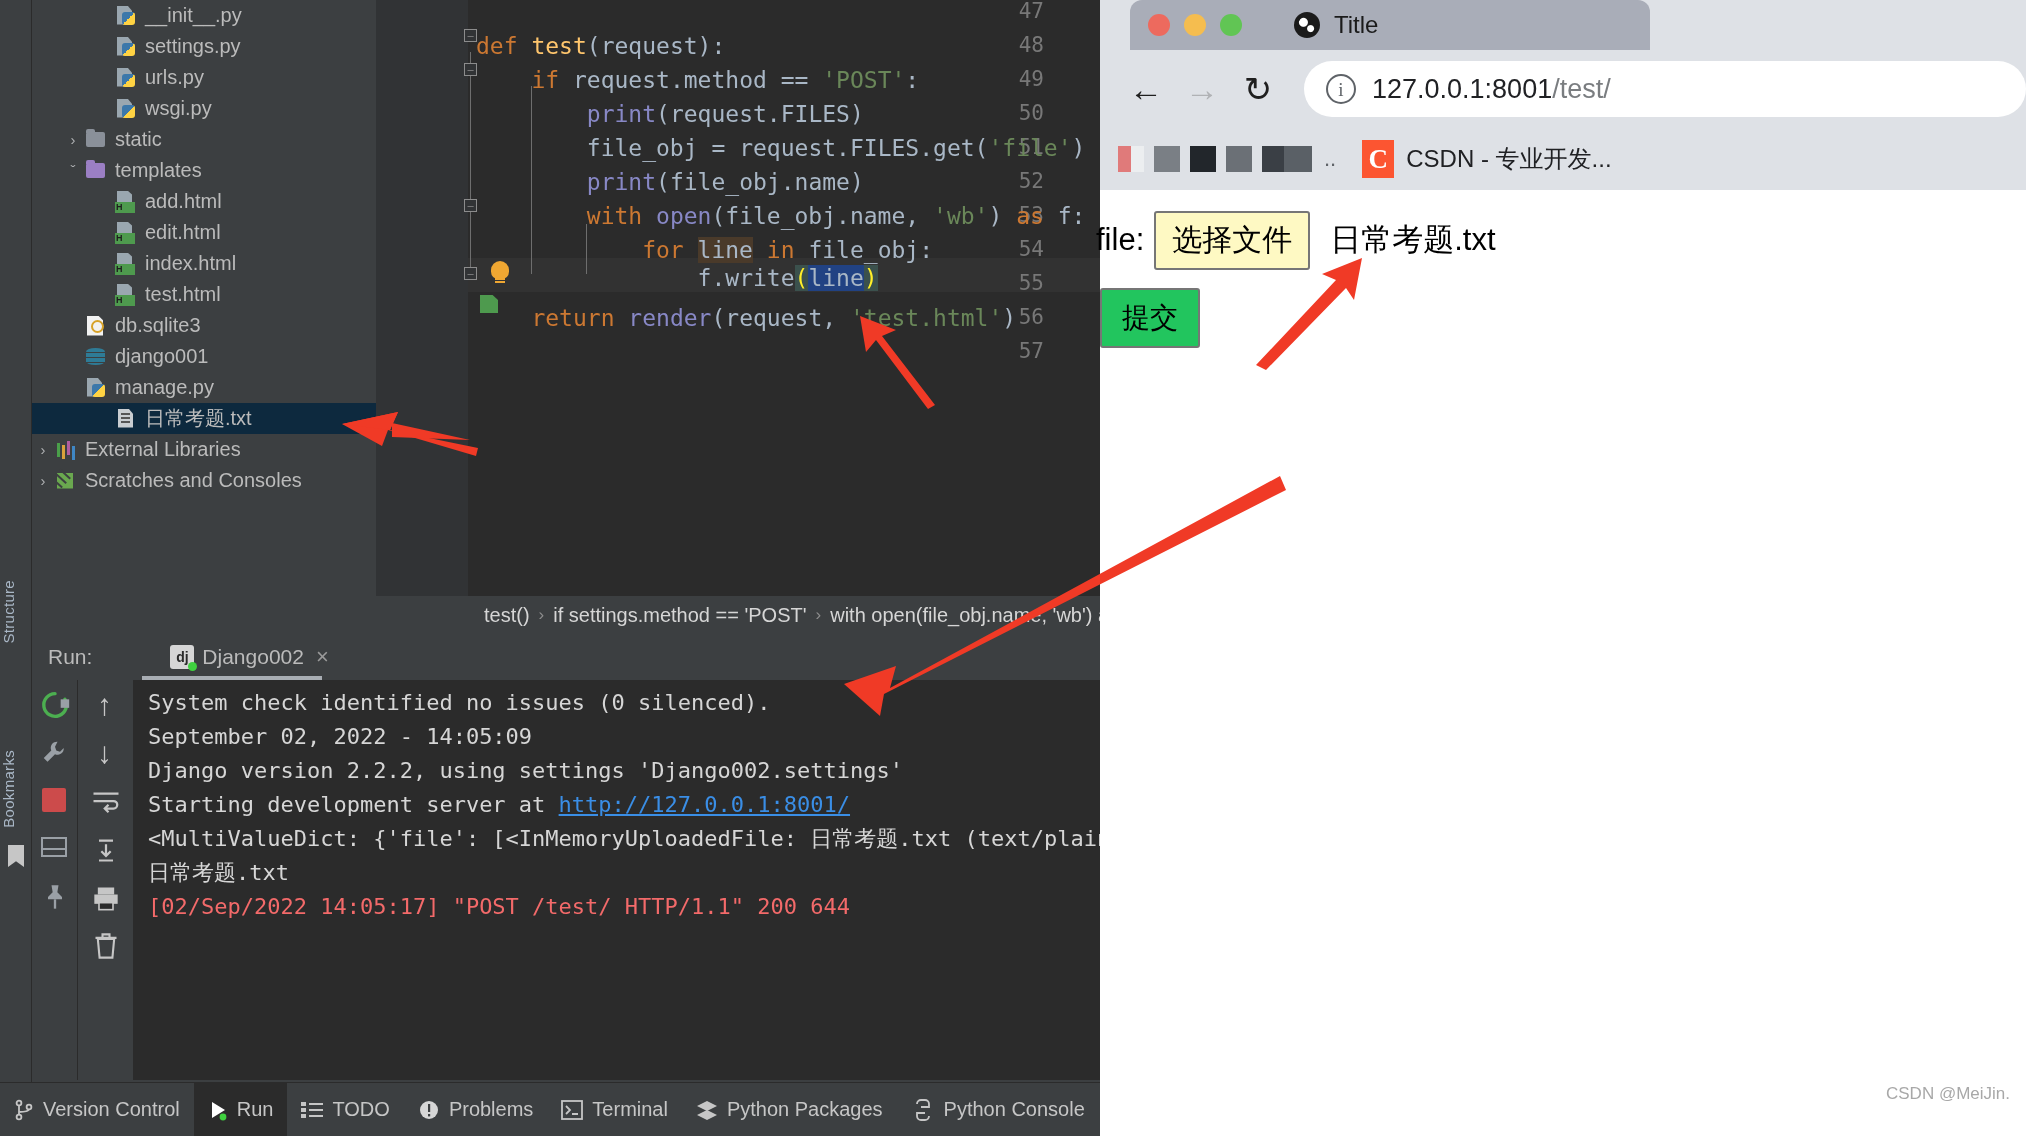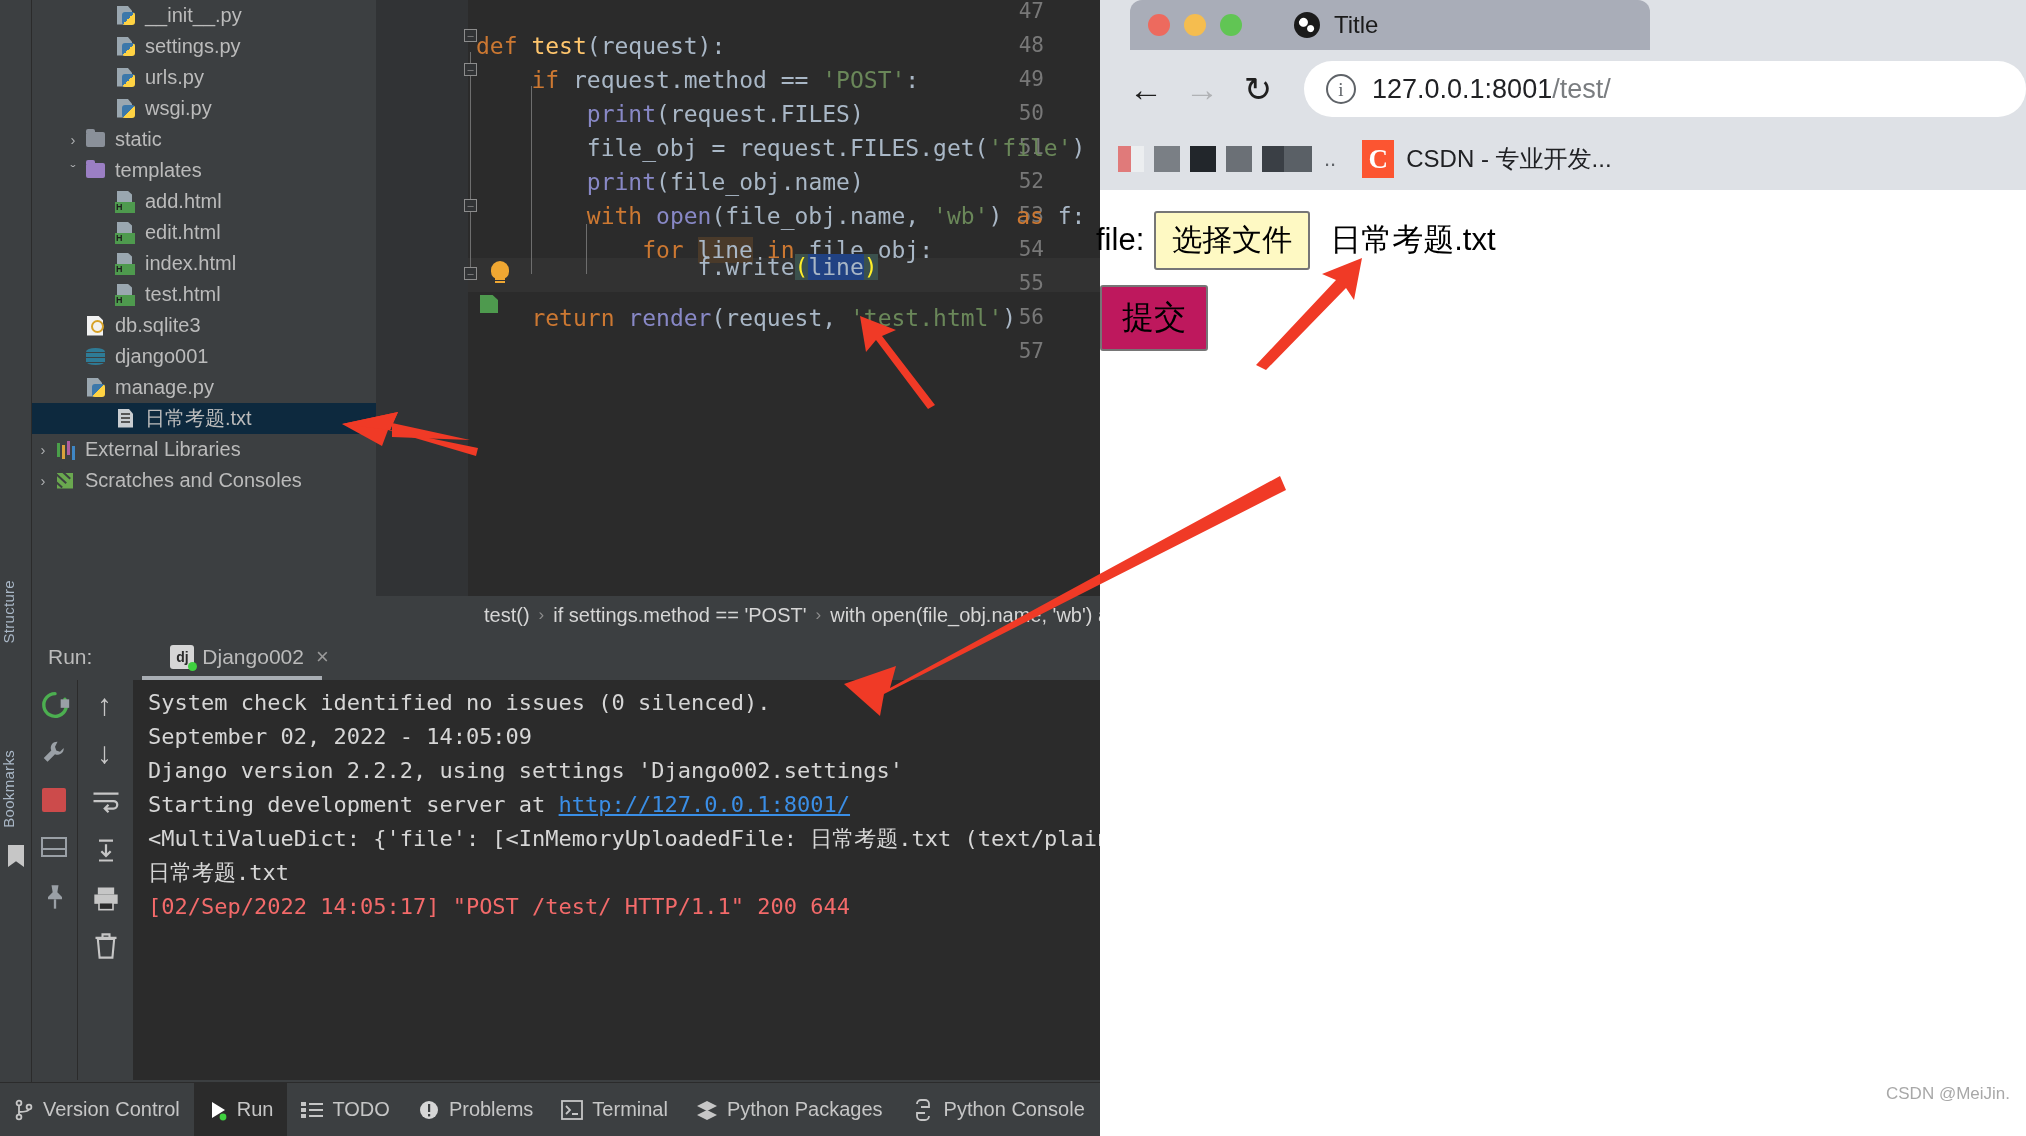--- a/index.html
+++ b/index.html
@@ -141,21 +141,21 @@
      display:flex;align-items:center;justify-content:center;margin-left:18px;margin-right:12px;font-family:"Liberation Serif",serif;}
   .csdn-txt{font-size:24px;color:#202124;white-space:nowrap;}
 
   #page{position:relative;background:#fff;height:924px;padding:18px 0 0 0;}
   .formrow{display:flex;align-items:center;height:64px;padding-left:0;margin-bottom:14px;}
   .flabel{font-size:31px;color:#000;margin-left:-4px;}
   #uname{margin-left:6px;width:290px;height:56px;border:2px solid #4f7fd0;background:#dfe9fb;
      font-size:31px;padding:0 10px;color:#000;font-family:"Liberation Sans",sans-serif;}
   .filebtn{margin-left:10px;border:2px solid #767676;background:#fef9c3;padding:7px 16px;font-size:30px;color:#000;border-radius:3px;}
   .fname{margin-left:20px;font-size:31px;color:#000;}
-  .submit{margin-left:0;border:2px solid #767676;background:#be185d;padding:9px 20px;font-size:32px;color:#000;border-radius:3px;}
+  .submit{margin-left:0;border:2px solid #767676;background:#22c55e;padding:9px 20px;font-size:28px;color:#000;border-radius:3px;}
   .watermark{position:absolute;right:16px;bottom:10px;color:#a8a8a8;font-size:17px;}
 
   
   .arrowsvg{position:absolute;pointer-events:none;}
 </style>
 </head>
 <body>
 
 <div id="root">
 
@@ -266,21 +266,21 @@
           <div class="code" style="top: 101px;"><span class="pl">        </span><span class="bi">print</span><span class="pl">(</span><span class="pl">request</span><span class="pl">.</span><span class="pl">FILES</span><span class="pl">)</span></div>
           <div class="lnum" style="top: 135px;">51</div>
           <div class="code" style="top: 135px;"><span class="pl">        </span><span class="pl">file_obj</span><span class="pl"> </span><span class="pl">=</span><span class="pl"> </span><span class="pl">request</span><span class="pl">.</span><span class="pl">FILES</span><span class="pl">.</span><span class="pl">get</span><span class="pl">(</span><span class="str">'file'</span><span class="pl">)</span></div>
           <div class="lnum" style="top: 169px;">52</div>
           <div class="code" style="top: 169px;"><span class="pl">        </span><span class="bi">print</span><span class="pl">(</span><span class="pl">file_obj</span><span class="pl">.</span><span class="pl">name</span><span class="pl">)</span></div>
           <div class="lnum" style="top: 203px;">53</div>
           <div class="code" style="top: 203px;"><span class="pl">        </span><span class="kw">with</span><span class="pl"> </span><span class="bi">open</span><span class="pl">(</span><span class="pl">file_obj</span><span class="pl">.</span><span class="pl">name</span><span class="pl">,</span><span class="pl"> </span><span class="str">'wb'</span><span class="pl">)</span><span class="pl"> </span><span class="kw">as</span><span class="pl"> </span><span class="pl">f</span><span class="pl">:</span></div>
           <div class="lnum" style="top: 237px;">54</div>
           <div class="code" style="top: 237px;"><span class="pl">            </span><span class="kw">for</span><span class="pl"> </span><span class="hl-line">line</span><span class="pl"> </span><span class="kw">in</span><span class="pl"> </span><span class="pl">file_obj</span><span class="pl">:</span></div>
           <div class="lnum" style="top: 271px;">55</div>
-          <div class="code" style="top: 254px;"><span class="pl">                </span><span class="pl">f</span><span class="pl">.</span><span class="pl">write</span><span class="paren-hl">(</span><span class="hl-sel">line</span><span class="paren-hl">)</span></div>
+          <div class="code" style="top: 265px;"><span class="pl">                </span><span class="pl">f</span><span class="pl">.</span><span class="pl">write</span><span class="paren-hl">(</span><span class="hl-sel">line</span><span class="paren-hl">)</span></div>
           <div class="lnum" style="top: 305px;">56</div>
           <div class="code" style="top: 305px;"><span class="pl">    </span><span class="kw">return</span><span class="pl"> </span><span class="bi">render</span><span class="pl">(</span><span class="pl">request</span><span class="pl">,</span><span class="pl"> </span><span class="str">'test.html'</span><span class="pl">)</span></div>
           <div class="lnum" style="top: 339px;">57</div>
         </div>
       <div class="fold" style="top:29px;">
           <i>–</i>
         </div>
       <div class="fold" style="top:63px;">
           <i>–</i>
         </div>

